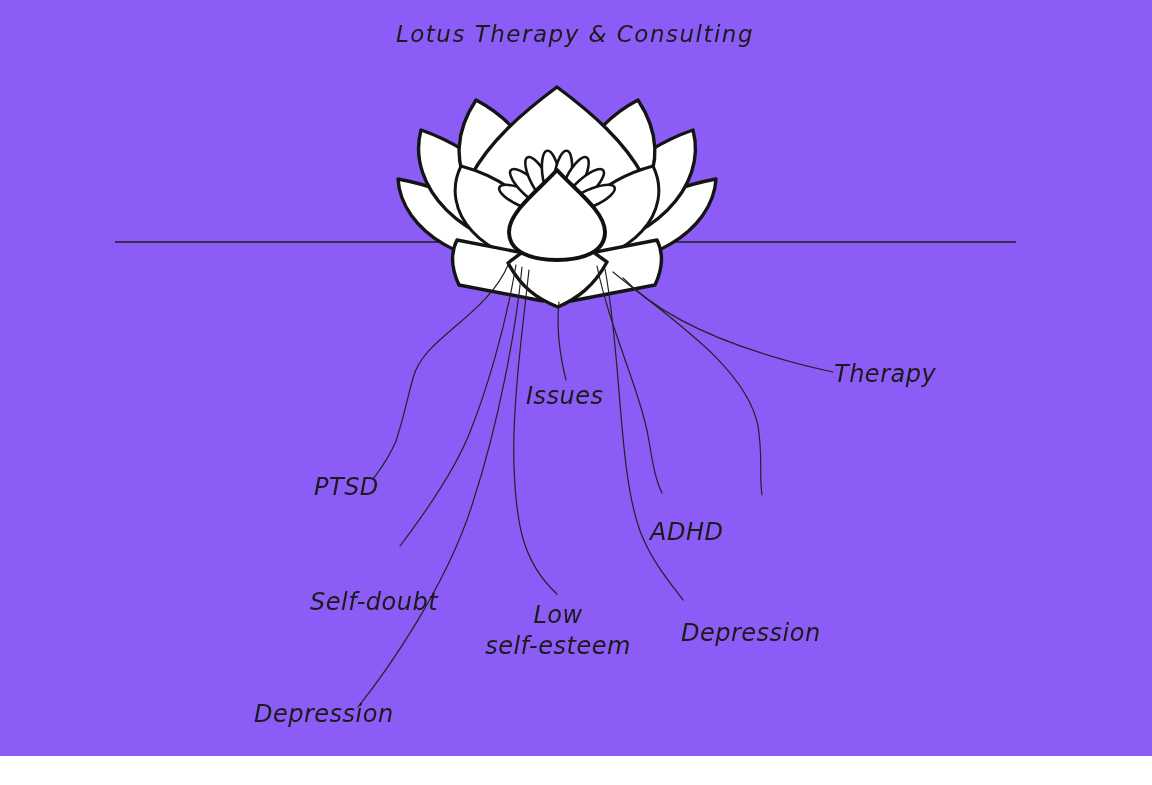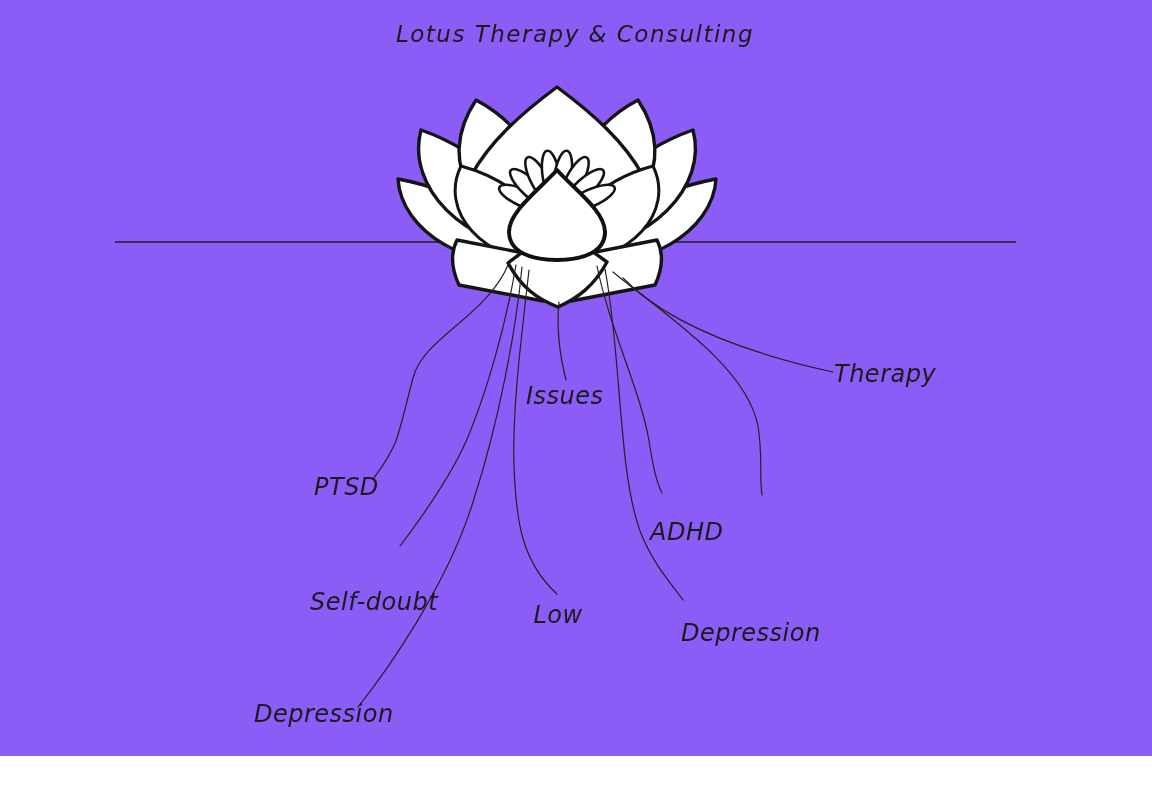--- a/index.html
+++ b/index.html
@@ -99,20 +99,21 @@
   </svg>
 
   <div id="title" class="hand">Lotus Therapy &amp; Consulting</div>
 
   <div id="lbl-anxiety" class="hand">Issues</div>
   <div id="lbl-ptsd" class="hand">PTSD</div>
   <div id="lbl-self-doubt" class="hand">Self-doubt</div>
 
   <div id="lbl-low-self-esteem" class="hand">
     <div>Low</div>
+    <div>self-esteem</div>
   </div>
 
   <div id="lbl-stressors" class="hand">Depression</div>
   <div id="lbl-adhd" class="hand">ADHD</div>
   <div id="lbl-depression" class="hand">Depression</div>
   <div id="lbl-trauma" class="hand">Therapy</div>
 
 </div>
 
 </body></html>

